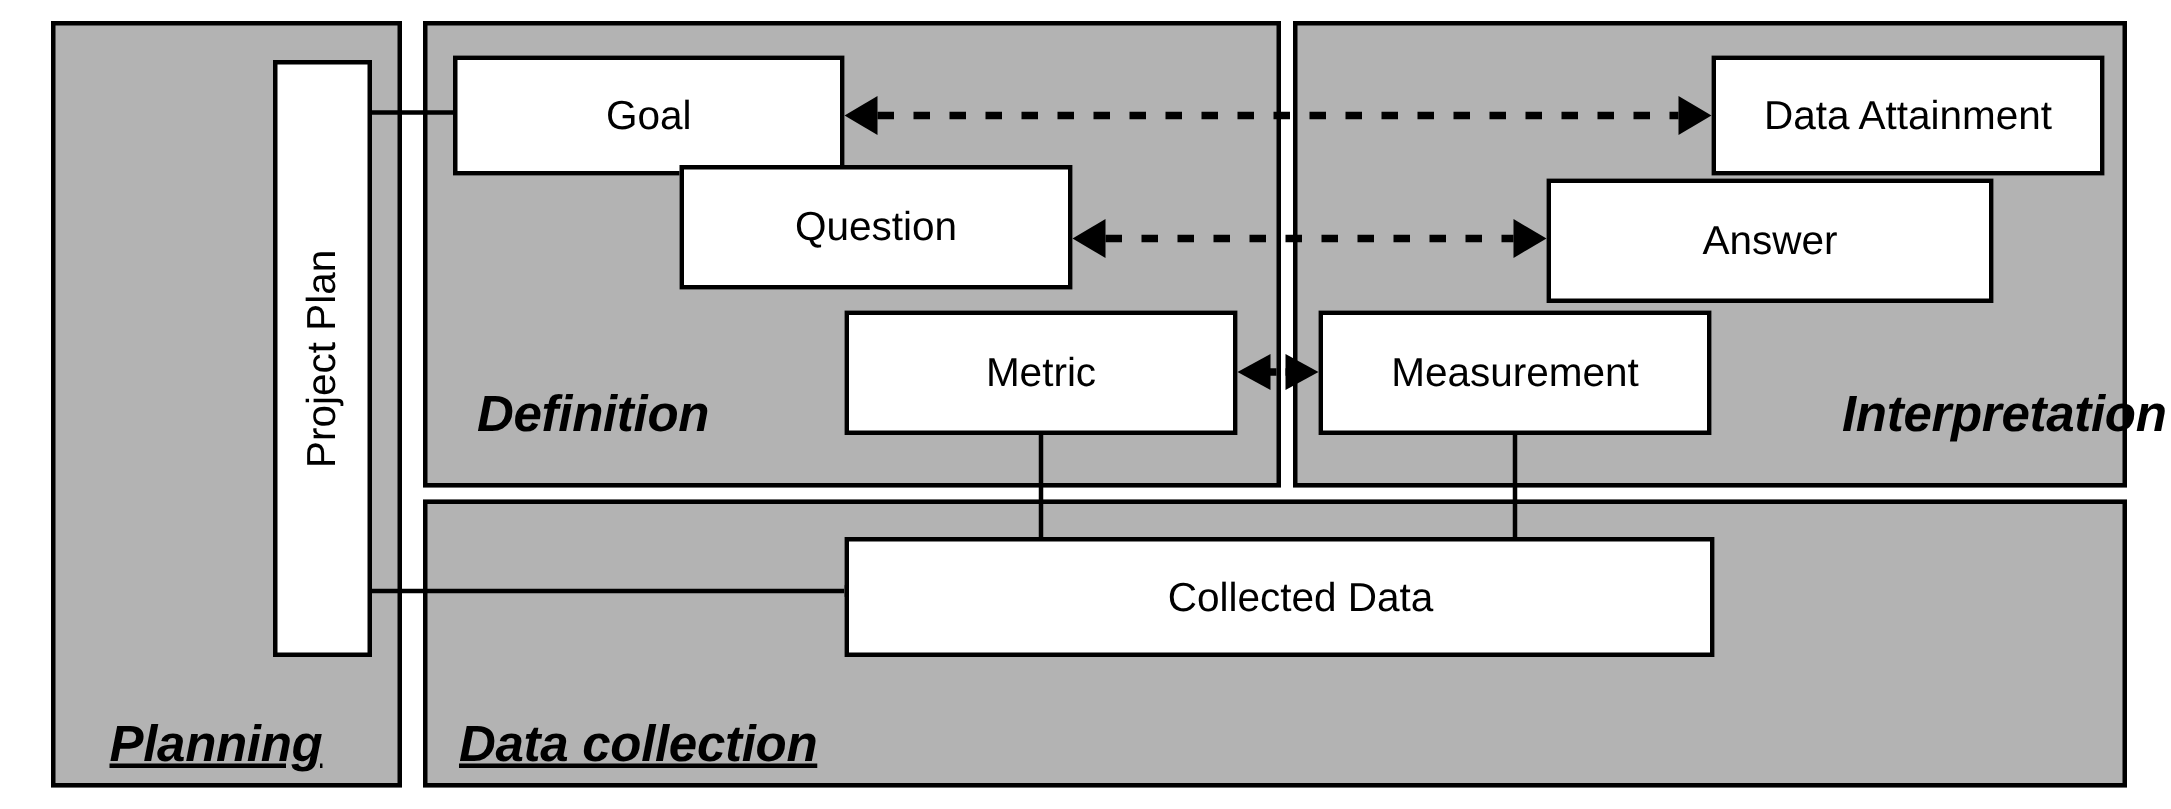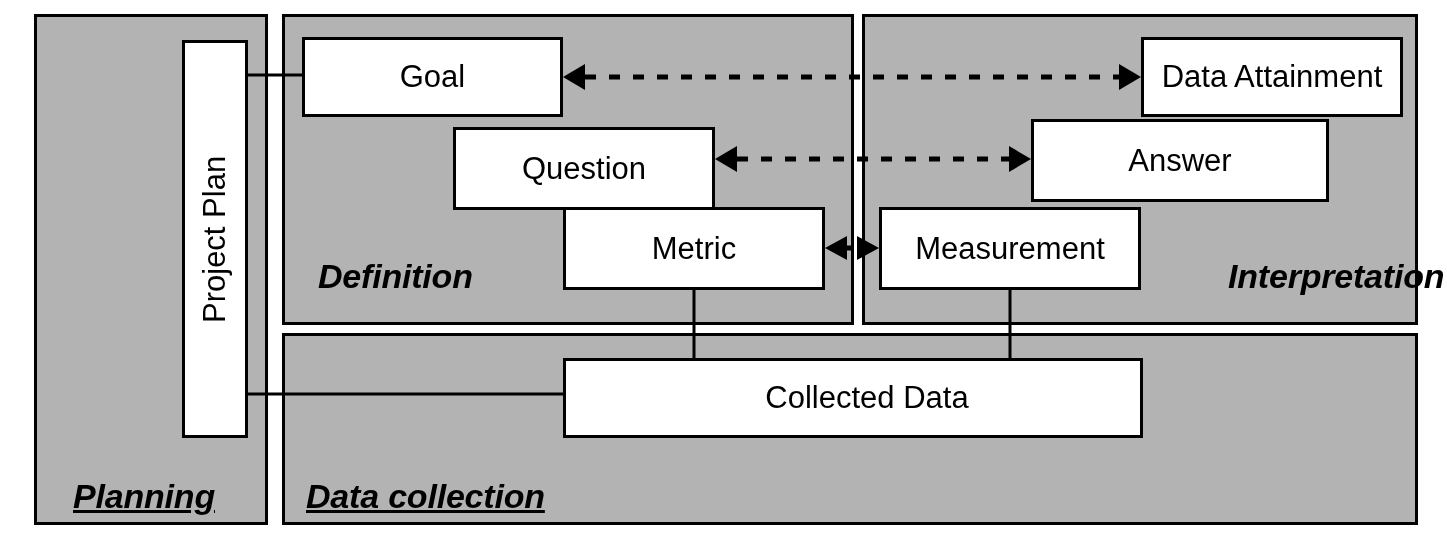--- a/index.html
+++ b/index.html
@@ -31,21 +31,21 @@
     letter-spacing: -0.2px;
   }
   .node {
     position: absolute;
     background: #ffffff;
     border: 3px solid #000000;
     box-sizing: border-box;
     display: flex;
     align-items: center;
     justify-content: center;
-    font-size: 31px;
+    font-size: 27px;
     color: #000000;
     white-space: nowrap;
     z-index: 5;
   }
   .node.vertical {
     writing-mode: vertical-rl;
     transform: rotate(180deg);
   }
   svg.overlay {
     position: absolute;
@@ -104,21 +104,21 @@
   </svg>
 
   <div class="node vertical" style="left:182px; top:40px; width:66px; height:398px;">
     <span>Project Plan</span>
   </div>
 
   <div class="node" style="left:302px; top:37px; width:261px; height:80px;">
     <span>Goal</span>
   </div>
 
-  <div class="node" style="left:453px; top:127px; width:262px; height:83px;">
+  <div class="node" style="left:453px; top:110px; width:262px; height:83px;">
     <span>Question</span>
   </div>
 
   <div class="node" style="left:563px; top:207px; width:262px; height:83px;">
     <span>Metric</span>
   </div>
 
   <div class="node" style="left:1141px; top:37px; width:262px; height:80px;">
     <span>Data Attainment</span>
   </div>

